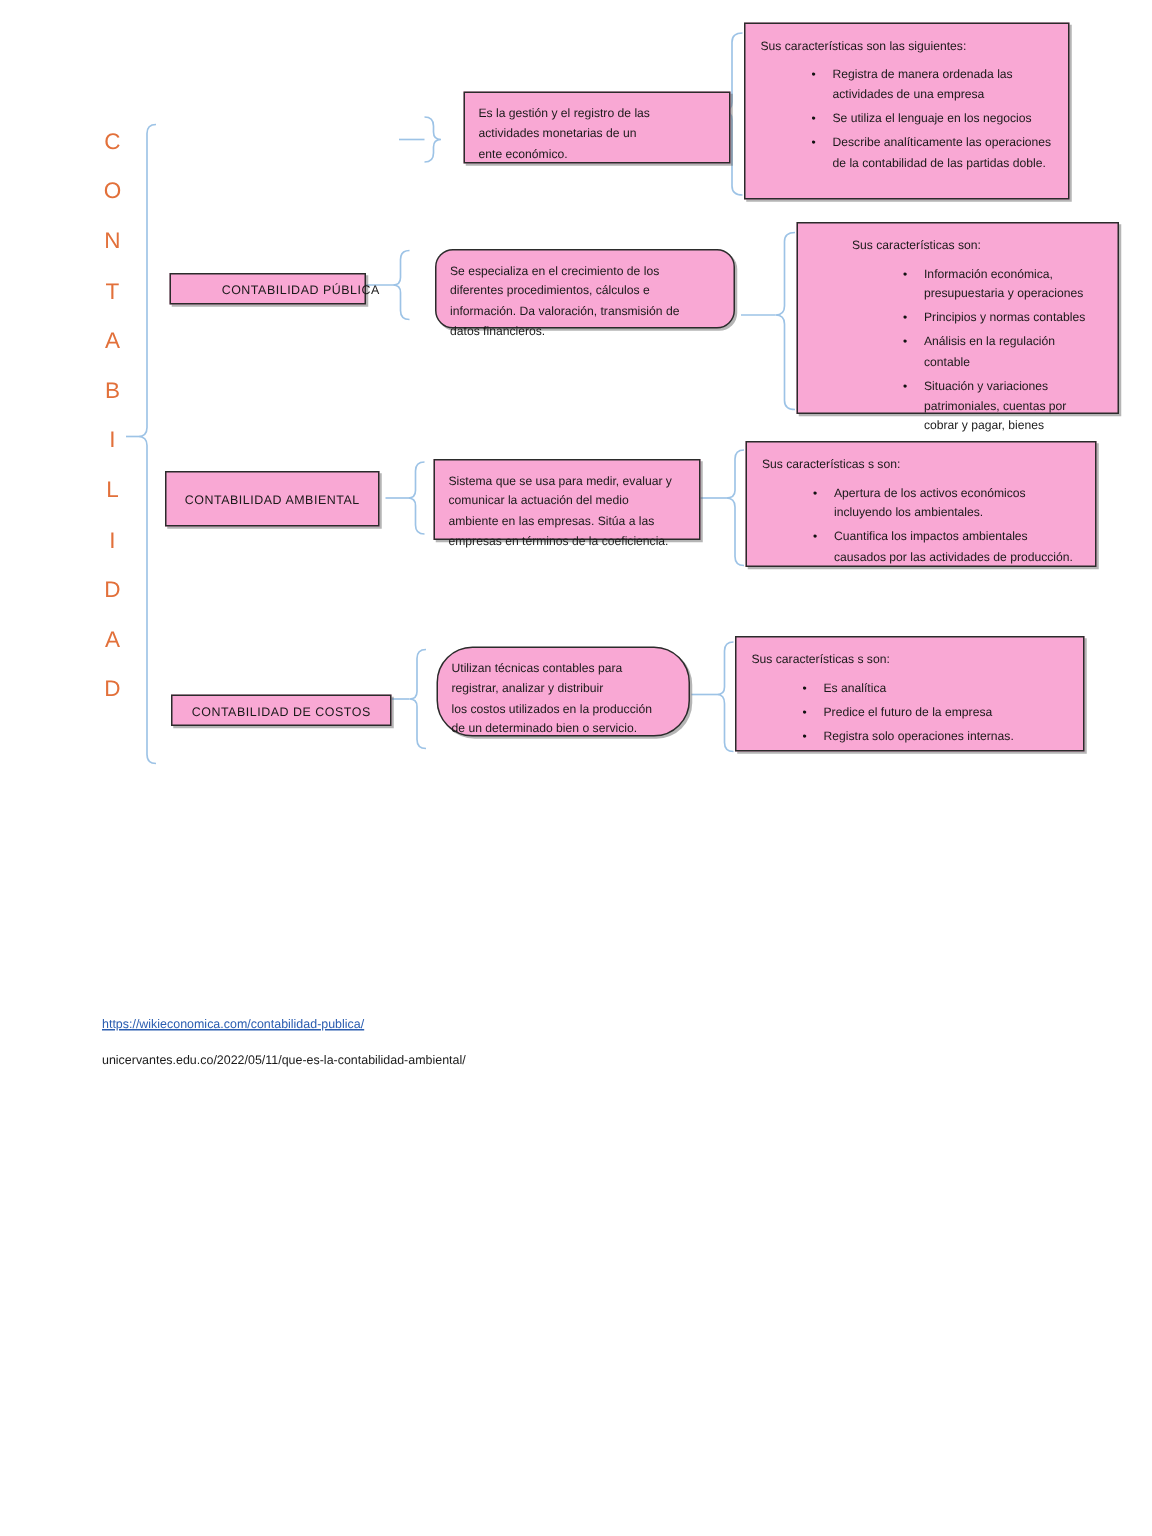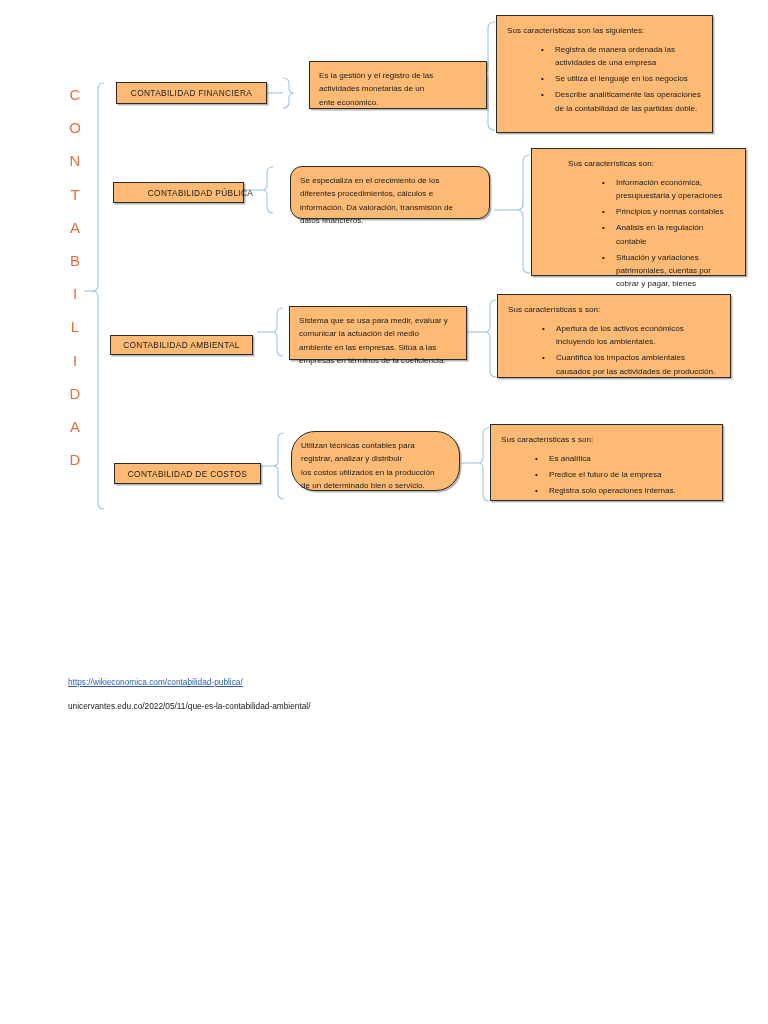--- a/index.html
+++ b/index.html
@@ -37,21 +37,21 @@
     font-size: 15px;
     line-height: 33.2px;
     font-weight: 500;
     color: #E2703A;
     font-family: "Liberation Sans", sans-serif;
   }
 
   
   .box {
     position: absolute;
-    background: #fdba74;
+    background: #f9a8d4;
     border: 1.2px solid #2b2b2b;
     box-sizing: border-box;
     box-shadow: 1.5px 1.5px 0 rgba(90,90,90,0.45);
   }
   .node-box {
     display: flex;
     align-items: center;
     justify-content: center;
   }
   .node-label {
@@ -177,23 +177,20 @@
     <span class="vletter">A</span>
     <span class="vletter">B</span>
     <span class="vletter">I</span>
     <span class="vletter">L</span>
     <span class="vletter">I</span>
     <span class="vletter">D</span>
     <span class="vletter">A</span>
     <span class="vletter">D</span>
   </div>
 
-  <div class="box node-box" style="left:116px; top:82px; width:151px; height:22px;">
-    <span class="node-label">CONTABILIDAD FINANCIERA</span>
-  </div>
 
   <div class="box desc-box" style="left:309px; top:61px; width:178px; height:48px;">
     <div class="desc-text">Es la gestión y el registro de las
 actividades monetarias de un
 ente económico.</div>
   </div>
 
   <div class="box char-box" style="left:496px; top:15px; width:217px; height:118px;">
     <div class="char-heading">Sus características son las siguientes:</div>
     <ul class="char-list">
@@ -217,21 +214,21 @@
   <div class="box char-box" style="left:531px; top:148px; width:215px; height:128px;padding-left:36px;">
     <div class="char-heading">Sus características son:</div>
     <ul class="char-list">
       <li><span class="bullet">•</span><span>Información económica, presupuestaria y operaciones</span></li>
       <li><span class="bullet">•</span><span>Principios y normas contables</span></li>
       <li><span class="bullet">•</span><span>Análisis en la regulación contable</span></li>
       <li><span class="bullet">•</span><span>Situación y variaciones patrimoniales, cuentas por cobrar y pagar, bienes nacionales, deuda pública.</span></li>
     </ul>
   </div>
 
-  <div class="box node-box" style="left:110px; top:335px; width:143px; height:20px;">
+  <div class="box node-box" style="left:110px; top:314px; width:143px; height:37px;">
     <span class="node-label">CONTABILIDAD AMBIENTAL</span>
   </div>
 
   <div class="box desc-box" style="left:289px; top:306px; width:178px; height:54px;">
     <div class="desc-text">Sistema que se usa para medir, evaluar y
 comunicar la actuación del medio
 ambiente en las empresas. Sitúa a las
 empresas en términos de la coeficiencia.</div>
   </div>
 

